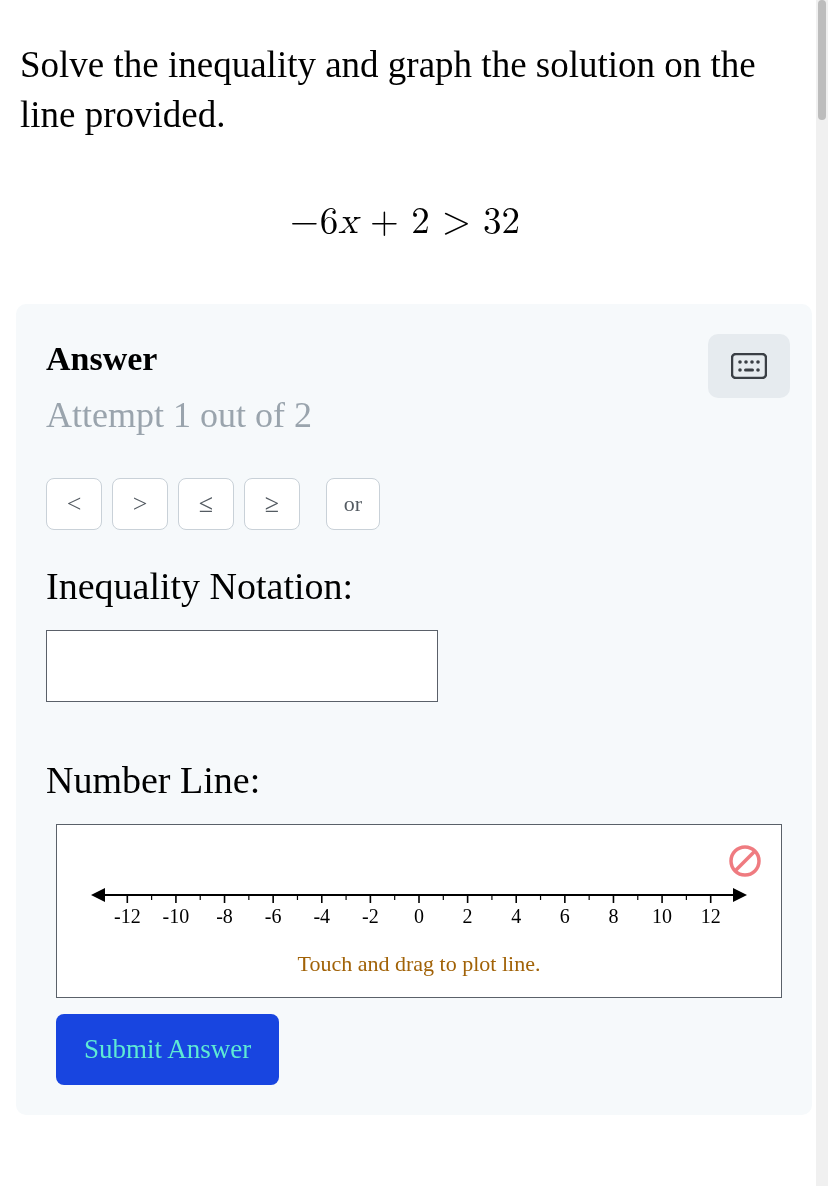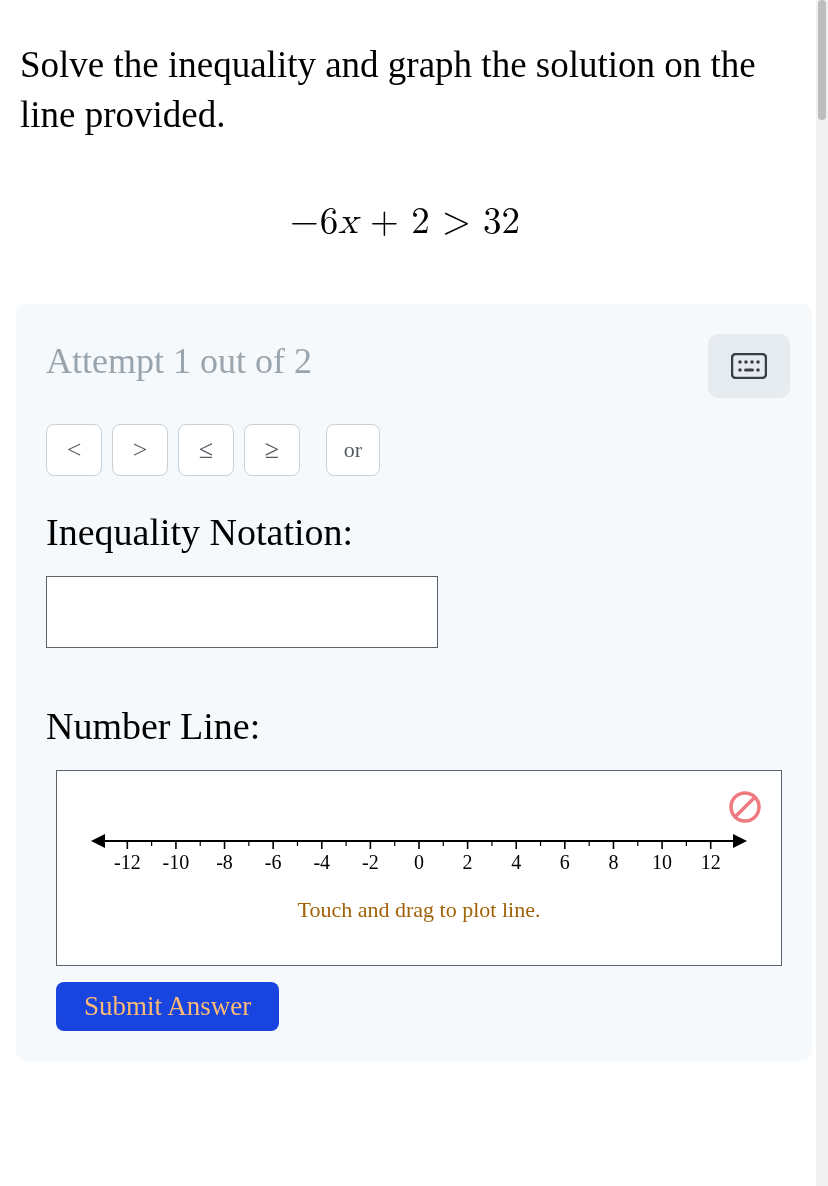--- a/index.html
+++ b/index.html
@@ -107,21 +107,21 @@
     border: 1.5px solid #5a6069;
     background: #fff;
     font-size: 24px;
     padding: 0 12px;
     margin-bottom: 56px;
     font-family: Georgia, serif;
   }
   .number-line-wrap {
     border: 1.5px solid #5a6169;
     background: #fff;
-    height: 196px;
+    height: 174px;
     margin: 0 0 16px 10px;
     position: relative;
     padding: 16px 14px 12px 14px;
   }
   .clear-btn {
     position: absolute;
     right: 14px;
     top: 14px;
     width: 44px;
     height: 44px;
@@ -131,26 +131,26 @@
   }
   .nl-svg { display: block; margin: 36px auto 0 auto; }
   .nl-hint {
     text-align: center;
     font-size: 22px;
     color: #a16207;
     margin-top: 18px;
   }
   .submit-btn {
     background: #1845e0;
-    color: #fdba74;
+    color: #5eead4;
     border: none;
     border-radius: 8px;
     font-size: 27px;
     font-family: Georgia, serif;
-    padding: 9px 28px;
+    padding: 20px 28px;
     margin-left: 10px;
     cursor: pointer;
   }
 </style>
 </head>
 <body>
 
 <div class="scrollbar-right">
   <div class="scrollbar-thumb"></div>
 </div>
@@ -158,20 +158,21 @@
 <div class="content">
 
   <div class="prompt">Solve the inequality and graph the solution on the line provided.</div>
 
   <div class="equation">
     <span class="neg">−</span>6<span class="x">x</span>&nbsp;+&nbsp;2&nbsp;&gt;&nbsp;32
   </div>
 
   <div class="answer-panel">
 
+    <div class="answer-title">Answer</div>
 
     <div class="keypad-btn">
       <svg width="36" height="26" viewBox="0 0 36 26">
         <rect x="1" y="1" width="34" height="24" rx="4" fill="none" stroke="#3a3f45" stroke-width="2.5"></rect>
         <circle cx="9" cy="9" r="1.8" fill="#3a3f45"></circle>
           <circle cx="15" cy="9" r="1.8" fill="#3a3f45"></circle>
         <circle cx="21" cy="9" r="1.8" fill="#3a3f45"></circle>
           <circle cx="27" cy="9" r="1.8" fill="#3a3f45"></circle>
         <circle cx="9" cy="17" r="1.8" fill="#3a3f45"></circle>
         <rect x="13" y="15.5" width="10" height="3" rx="1.5" fill="#3a3f45"></rect>

